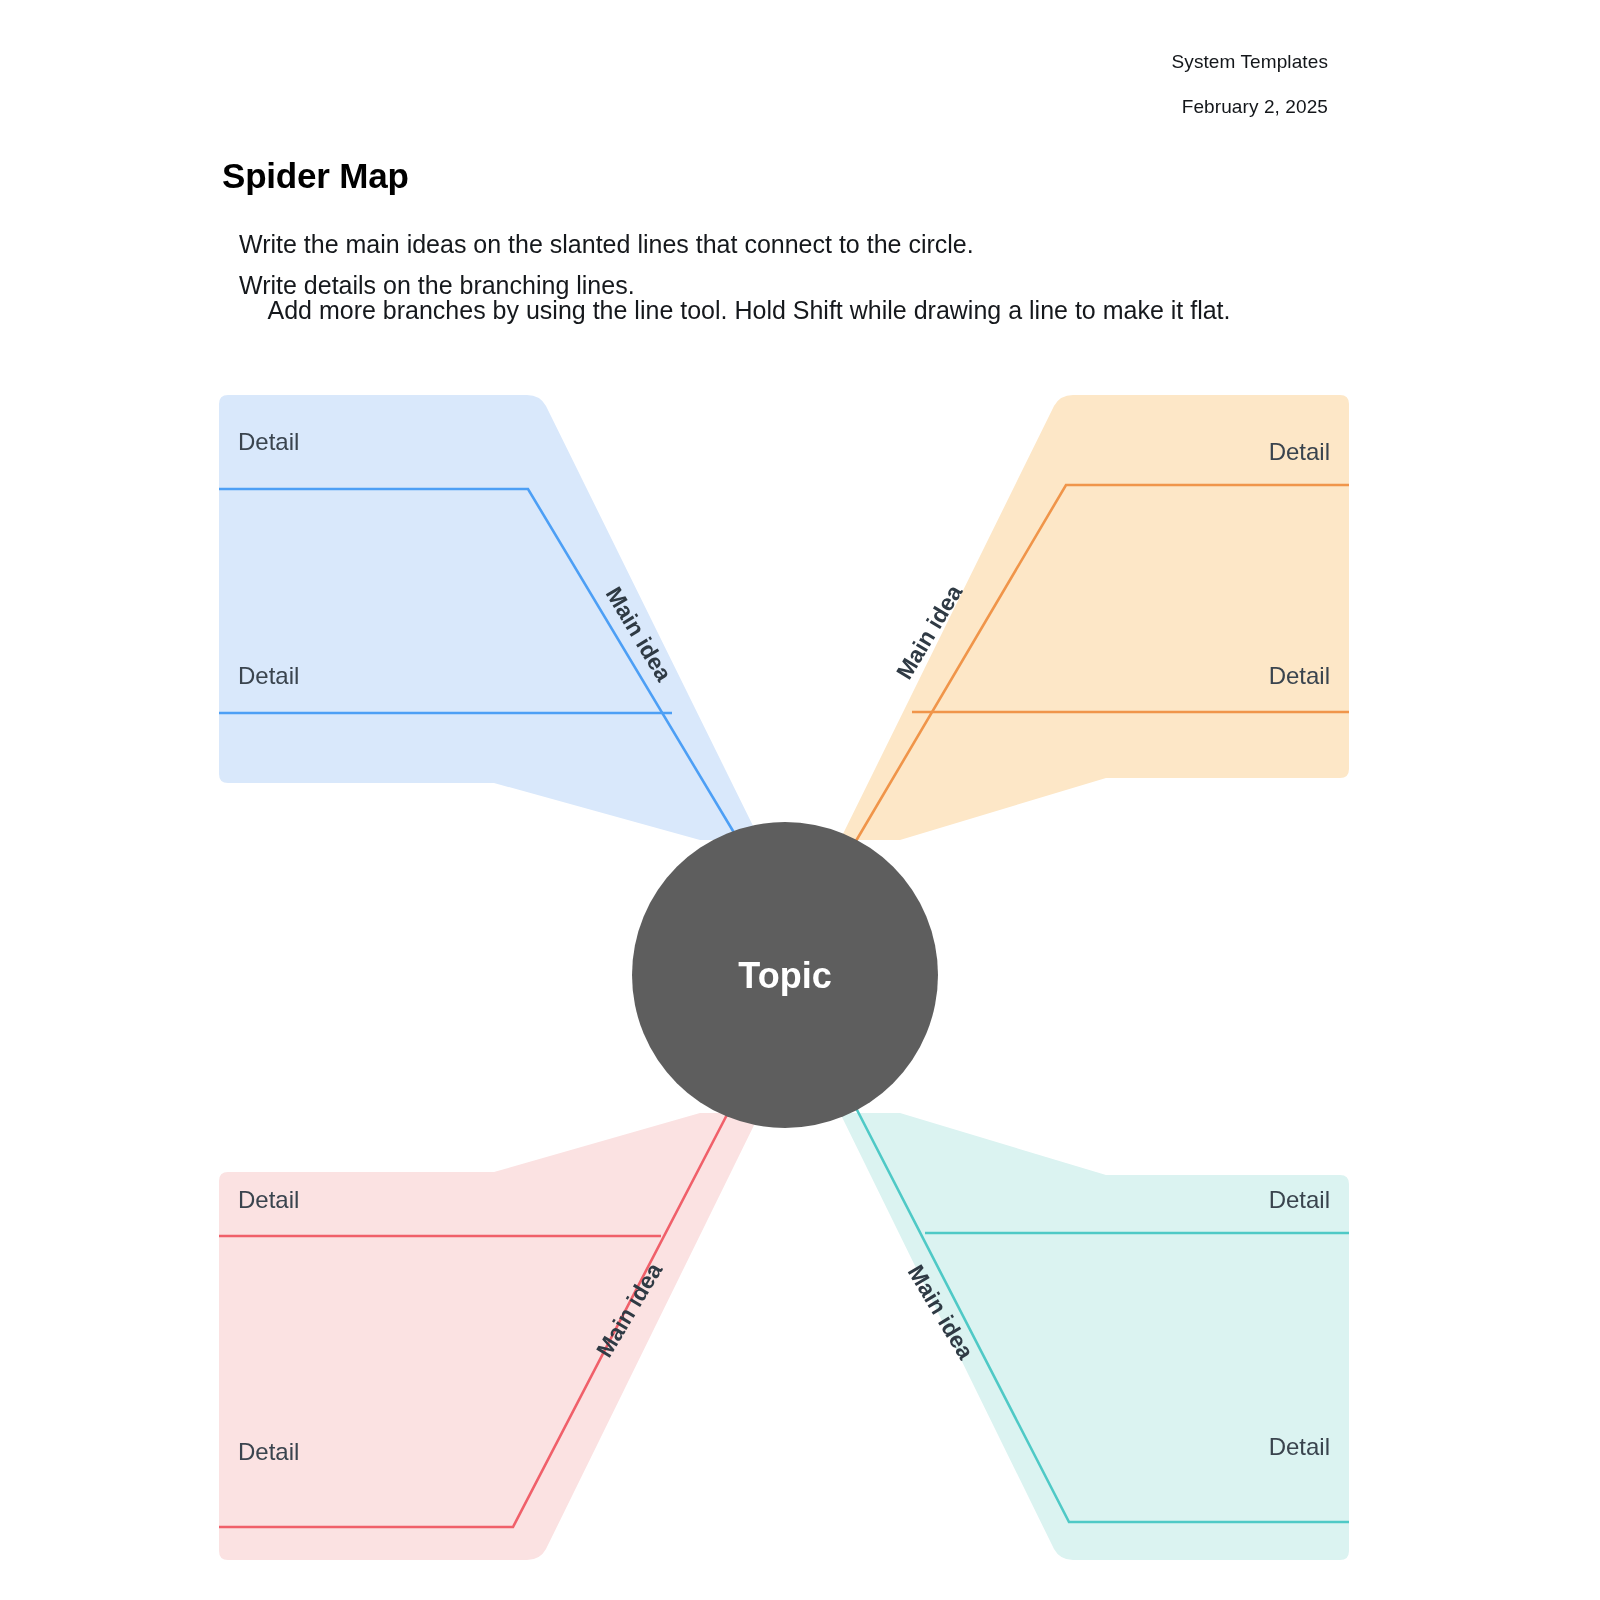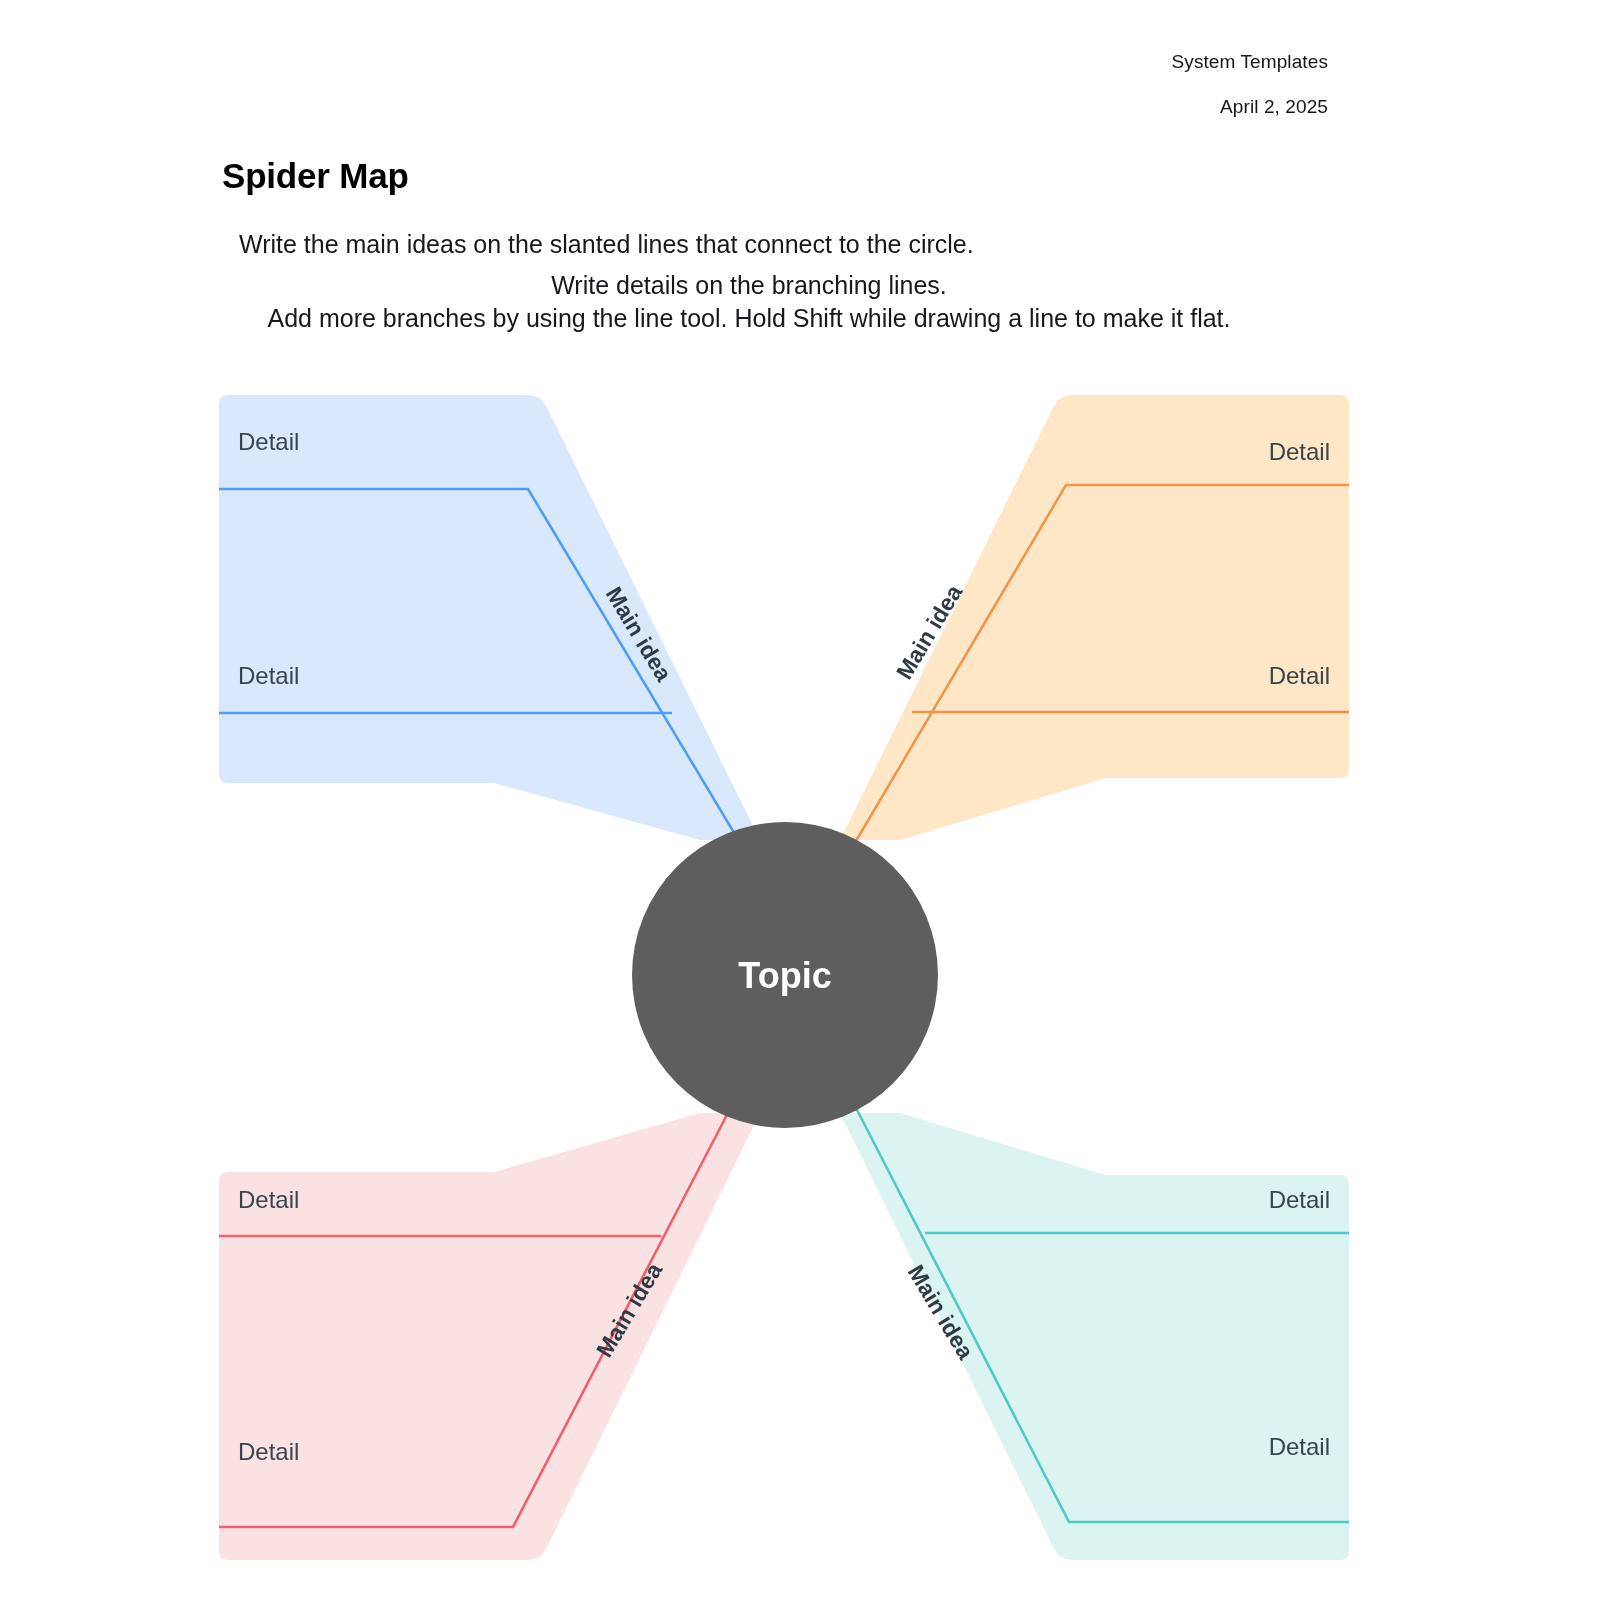--- a/index.html
+++ b/index.html
@@ -55,21 +55,21 @@
     position: absolute;
     left: 239px;
     top: 232px;
     width: 1100px;
     font-size: 25px;
     color: #15181c;
     line-height: 1.0;
   }
   .ins-line { white-space: nowrap; }
   .ins-line.l1 { text-align: left; margin-bottom: 16px; }
-  .ins-line.l2 { text-align: center; margin-bottom: 8px; width: 1020px; }
+  .ins-line.l2 { text-align: left; width: 1020px; }
   .ins-line.l3 { text-align: center; width: 1020px; }
 
   
   .diagram {
     position: absolute;
     left: 0;
     top: 0;
     width: 1600px;
     height: 1406px;
   }
@@ -93,21 +93,21 @@
     fill: #ffffff;
   }
 </style>
 </head>
 <body>
 
 <div class="page">
 
   <div class="meta">
     <div class="meta-line org">System Templates</div>
-    <div class="meta-line date">April 2, 2025</div>
+    <div class="meta-line date">February 2, 2025</div>
   </div>
 
   <div class="doc-title">Spider Map</div>
 
   <div class="instructions">
     <div class="ins-line l1">Write the main ideas on the slanted lines that connect to the circle.</div>
     <div class="ins-line l2">Write details on the branching lines.</div>
     <div class="ins-line l3">Add more branches by using the line tool. Hold Shift while drawing a line to make it flat.</div>
   </div>
 

